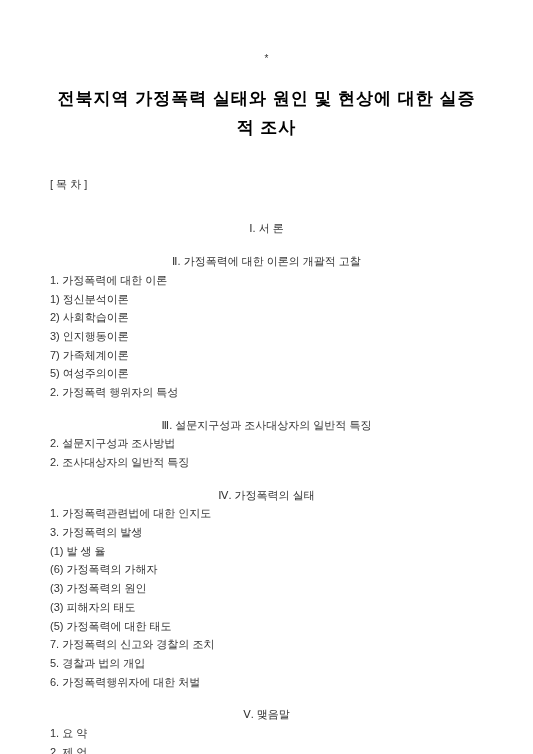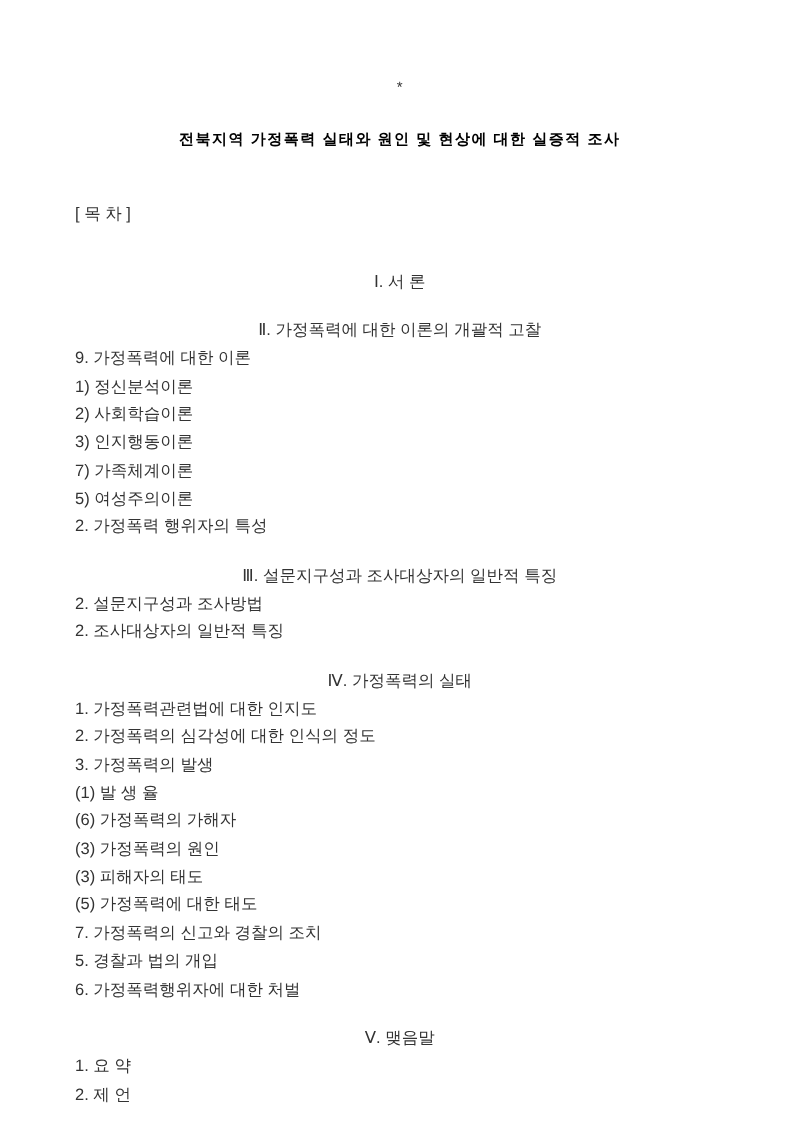--- a/index.html
+++ b/index.html
@@ -17,21 +17,21 @@
       color: #333;
       line-height: 1.7;
     }
     .asterisk {
       text-align: center;
       font-size: 10px;
       margin-bottom: 18px;
     }
     .title {
       text-align: center;
-      font-size: 10px;
+      font-size: 17px;
       font-weight: bold;
       letter-spacing: 1px;
       margin-bottom: 32px;
       color: #000;
     }
     .toc-label {
       margin-bottom: 26px;
     }
     .section {
       margin-bottom: 14px;
@@ -52,39 +52,38 @@
 <h1 class="title">전북지역 가정폭력 실태와 원인 및 현상에 대한 실증적 조사</h1>
 
 <div class="toc-label">[ 목 차 ]</div>
 
 <div class="section">
   <span class="s-heading">Ⅰ. 서 론</span>
 </div>
 
 <div class="section">
   <span class="s-heading">Ⅱ. 가정폭력에 대한 이론의 개괄적 고찰</span>
-  <span class="item">9. 가정폭력에 대한 이론</span>
+  <span class="item">1. 가정폭력에 대한 이론</span>
   <span class="item">1) 정신분석이론</span>
   <span class="item">2) 사회학습이론</span>
   <span class="item">3) 인지행동이론</span>
   <span class="item">7) 가족체계이론</span>
   <span class="item">5) 여성주의이론</span>
   <span class="item">2. 가정폭력 행위자의 특성</span>
 </div>
 
 <div class="section">
   <span class="s-heading">Ⅲ. 설문지구성과 조사대상자의 일반적 특징</span>
   <span class="item">2. 설문지구성과 조사방법</span>
   <span class="item">2. 조사대상자의 일반적 특징</span>
 </div>
 
 <div class="section">
   <span class="s-heading">Ⅳ. 가정폭력의 실태</span>
   <span class="item">1. 가정폭력관련법에 대한 인지도</span>
-  <span class="item">2. 가정폭력의 심각성에 대한 인식의 정도</span>
   <span class="item">3. 가정폭력의 발생</span>
   <span class="item">(1) 발 생 율</span>
   <span class="item">(6) 가정폭력의 가해자</span>
   <span class="item">(3) 가정폭력의 원인</span>
   <span class="item">(3) 피해자의 태도</span>
   <span class="item">(5) 가정폭력에 대한 태도</span>
   <span class="item">7. 가정폭력의 신고와 경찰의 조치</span>
   <span class="item">5. 경찰과 법의 개입</span>
   <span class="item">6. 가정폭력행위자에 대한 처벌</span>
 </div>

